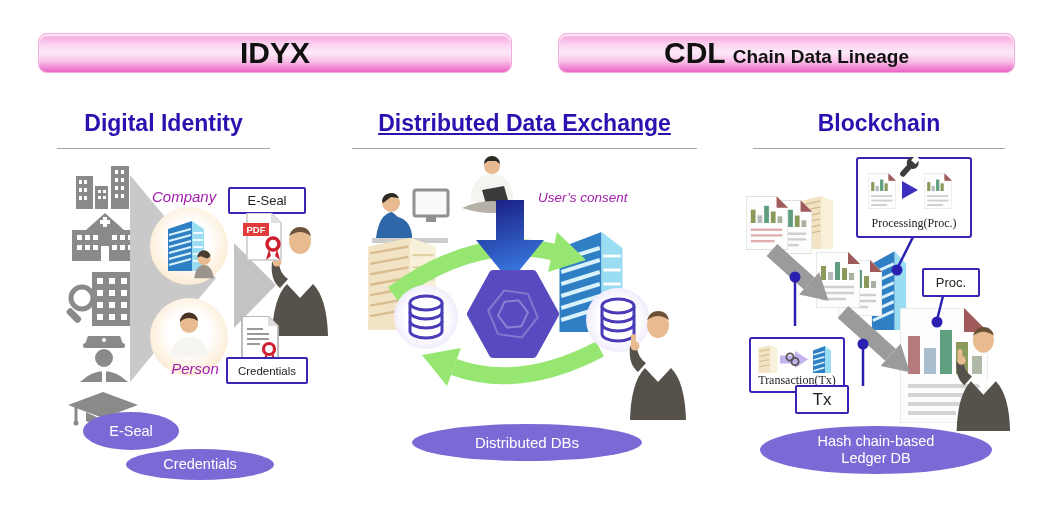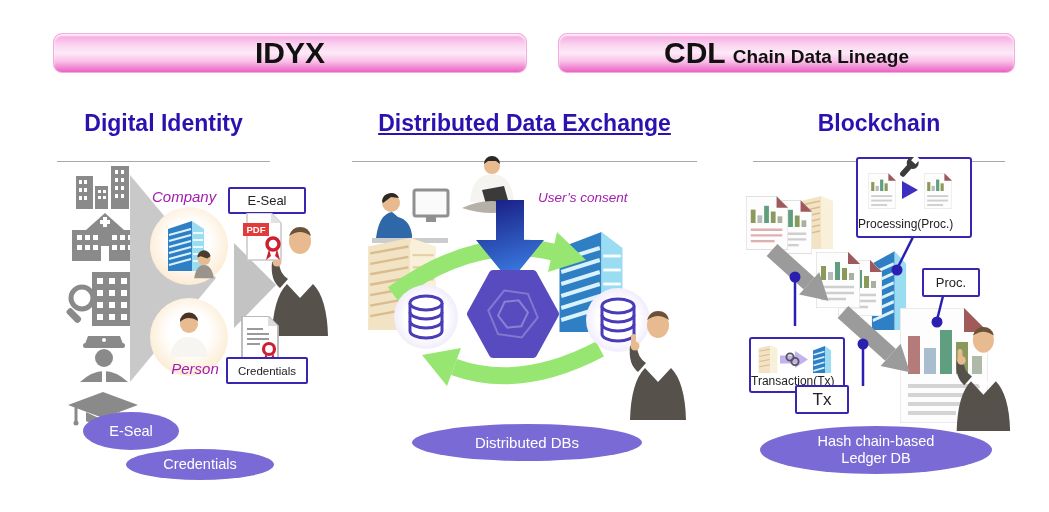--- a/index.html
+++ b/index.html
@@ -11,21 +11,21 @@
     background:linear-gradient(180deg,#f49dde 0%,#fbd4ef 28%,#fdeaf8 50%,#f9c0e7 72%,#ea62c4 100%);
     border:1px solid #f2aadf;
     display:flex;align-items:baseline;justify-content:center;gap:7px;
     box-shadow:inset 0 2px 2px rgba(255,255,255,.85);
   }
   .banner .abbr{font-size:30px;font-weight:bold;color:#111;line-height:38px;}
   .banner .sub{font-size:19px;font-weight:bold;color:#111;position:relative;top:0px;}
   
   .heading{
     position:absolute;text-align:center;font-weight:bold;font-size:23px;
-    color:var(--heading-blue,#2a12b0);padding-bottom:24px;border-bottom:1px solid #a8a8a8;
+    color:var(--heading-blue,#2a12b0);padding-bottom:11px;border-bottom:1px solid #a8a8a8;
   }
   
   .tag{
     position:absolute;border:2px solid var(--box-border,#3726b3);background:#fff;
     display:flex;align-items:center;justify-content:center;color:#222;border-radius:2px;
   }
   
   .oval{
     position:absolute;background:var(--oval-purple,#7a6ad5);border-radius:50%;
     color:#fff;display:flex;flex-direction:column;align-items:center;justify-content:center;
@@ -38,28 +38,28 @@
     display:flex;align-items:flex-end;justify-content:center;
   }
   .db-circle{
     position:absolute;border-radius:50%;
     background:radial-gradient(circle, #ffffff 45%, #ece6fa 80%, #e4dcf8 100%);
     display:flex;align-items:center;justify-content:center;
   }
   .procbox{
     position:absolute;border:2.5px solid var(--box-border,#3726b3);background:#fff;border-radius:3px;
   }
-  .procbox .boxlabel{position:absolute;left:0;right:0;bottom:5px;text-align:left;font-size:12px;color:#222;}
+  .procbox .boxlabel{position:absolute;left:0;right:0;bottom:5px;text-align:center;font-size:12px;color:#222;font-family:Liberation Serif, serif;}
 </style>
 </head>
 <body>
 
 <div class="canvas">
 
-  <div class="banner" style="left:53px;width:472px;">
+  <div class="banner" style="left:38px;width:472px;">
     <span class="abbr">IDYX</span>
   </div>
   <div class="banner" style="left:558px;width:455px;">
     <span class="abbr">CDL</span>
     <span class="sub">Chain Data Lineage</span>
   </div>
 
   <div class="heading" style="left:57px;top:110px;width:213px;">Digital Identity</div>
   <div class="heading" style="left:352px;top:110px;width:345px;text-decoration:underline;">Distributed Data Exchange</div>
   <div class="heading" style="left:753px;top:110px;width:252px;text-align:center;">Blockchain</div>

